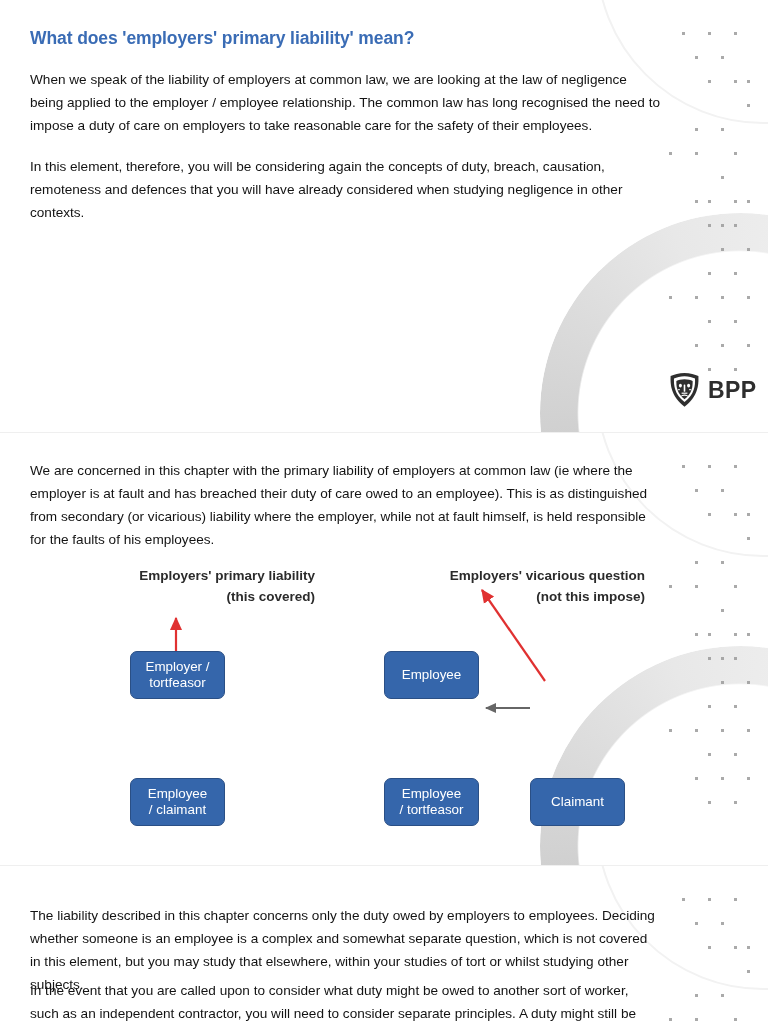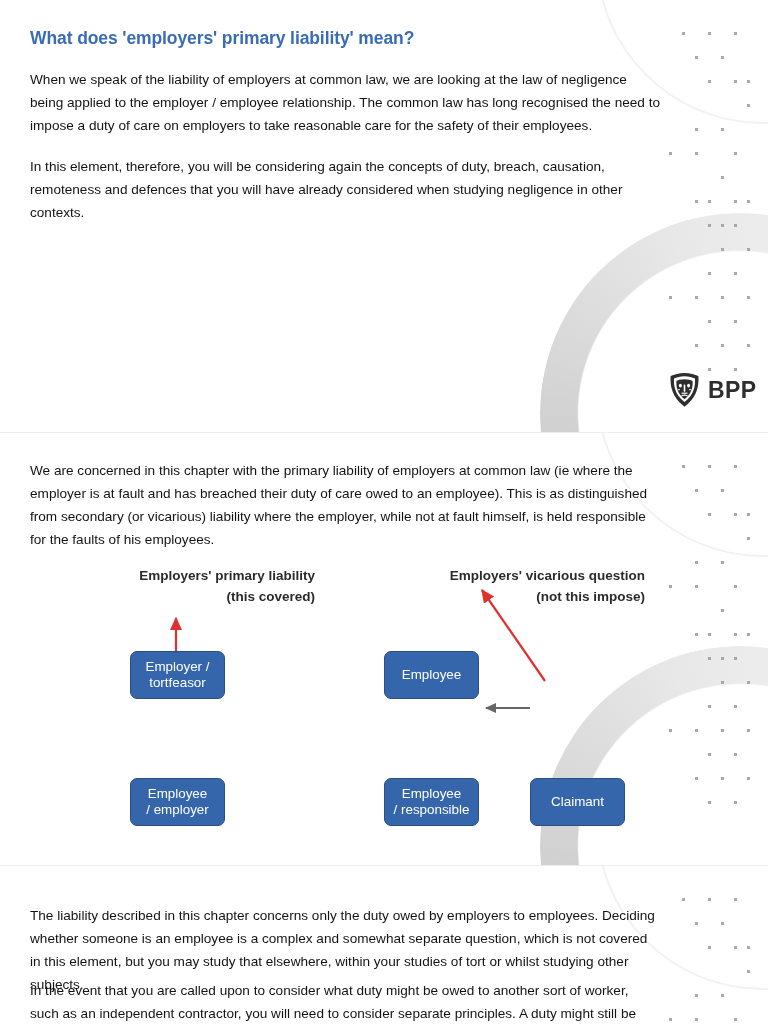--- a/index.html
+++ b/index.html
@@ -287,34 +287,34 @@
     <div class="node" style="left:130px; top:93px; width:95px; height:48px;">
       <div>
         <span>Employer /</span>
         <span>tortfeasor</span>
       </div>
     </div>
 
     <div class="node" style="left:130px; top:220px; width:95px; height:48px;">
       <div>
         <span>Employee</span>
-        <span>/ employer</span>
+        <span>/ claimant</span>
       </div>
     </div>
 
     <div class="node" style="left:384px; top:93px; width:95px; height:48px;">
       <div>
         <span>Employee</span>
       </div>
     </div>
 
     <div class="node" style="left:384px; top:220px; width:95px; height:48px;">
       <div>
         <span>Employee</span>
-        <span>/ responsible</span>
+        <span>/ tortfeasor</span>
       </div>
     </div>
 
     <div class="node" style="left:530px; top:220px; width:95px; height:48px;">
       <div>
         <span>Claimant</span>
       </div>
     </div>
   </div>
 

